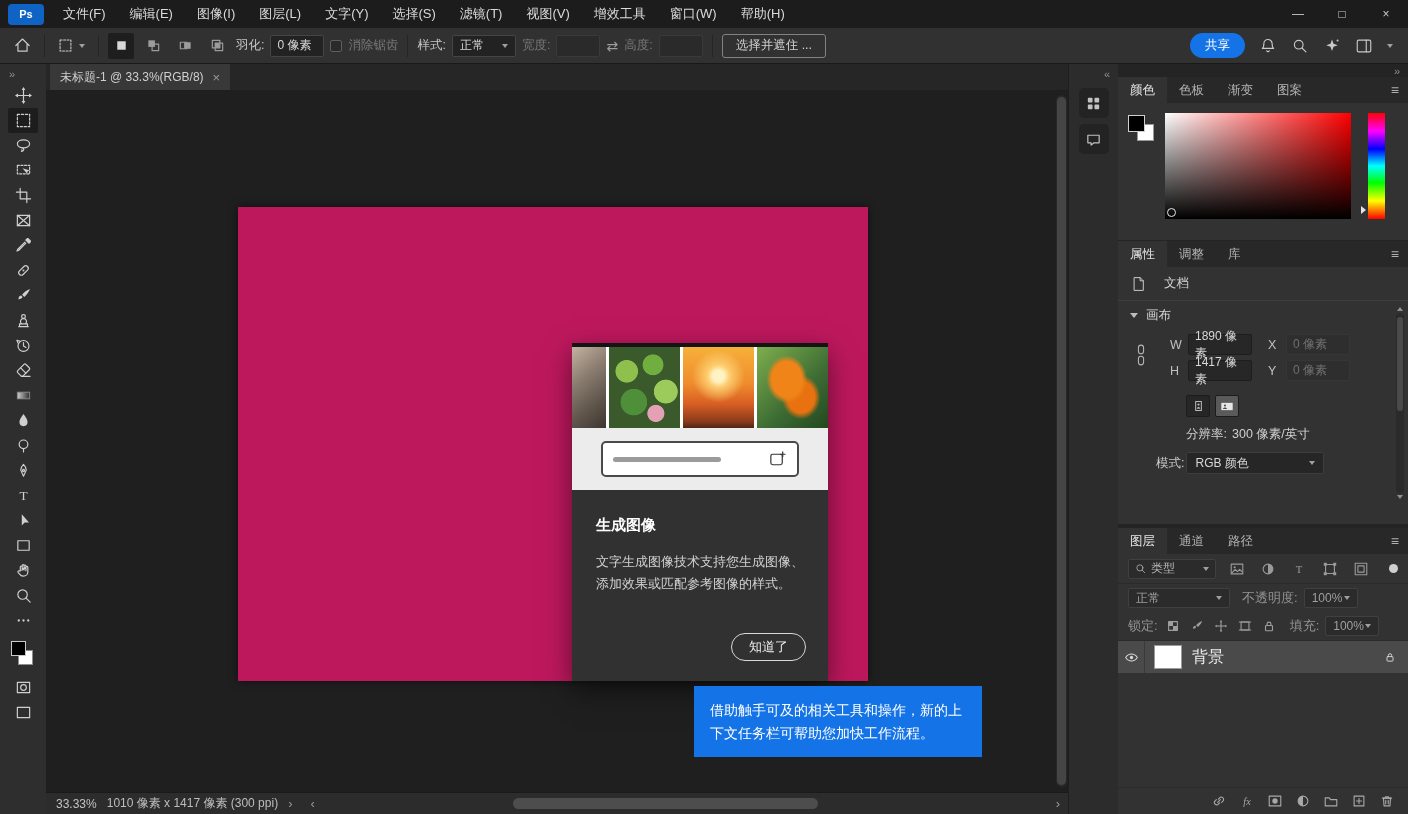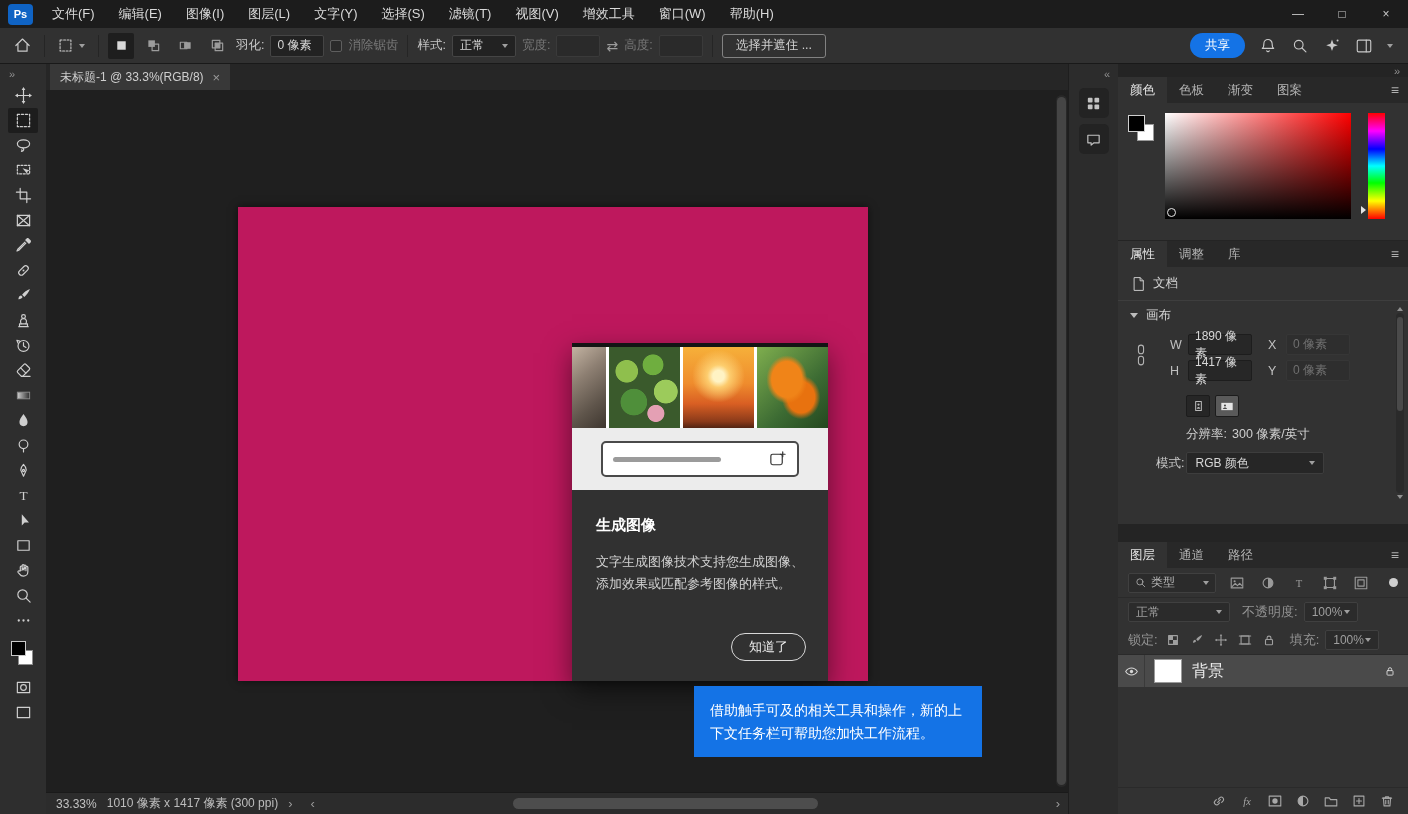--- a/index.html
+++ b/index.html
@@ -6,21 +6,21 @@
 html,body{width:1408px;height:814px}
 body{position:relative;overflow:hidden;background:#1e1e1e;color:#d6d6d6;
 font-family:"Liberation Sans","DejaVu Sans",sans-serif;font-size:13px}
 svg{display:block}
 .s{stroke:currentColor;fill:none;stroke-width:1.25;stroke-linecap:round;stroke-linejoin:round}
 .f{fill:currentColor;stroke:none}
 .icobtn{display:flex;align-items:center;justify-content:center}
 
 
 .menubar{position:absolute;left:0;top:0;width:100%;height:28px;background:#1c1c1c;display:flex;align-items:center;z-index:30}
-.ps-logo{width:25px;height:21px;margin:0 7px 0 8px;background:#0f63c4;border-radius:4px;color:#fff;font-weight:bold;font-size:11px;display:flex;align-items:center;justify-content:center}
+.ps-logo{width:36px;height:21px;margin:0 7px 0 8px;background:#0f63c4;border-radius:4px;color:#fff;font-weight:bold;font-size:11px;display:flex;align-items:center;justify-content:center}
 .menu-item{padding:0 12px;height:100%;display:flex;align-items:center;color:#dadada;font-size:13px}
 .win-controls{margin-left:auto;display:flex;height:100%}
 .win-btn{width:44px;height:100%;display:flex;align-items:center;justify-content:center;color:#c8c8c8;font-size:12px}
 
 
 .optionsbar{position:absolute;left:0;top:28px;width:100%;height:36px;background:#313131;border-bottom:1px solid #191919;display:flex;align-items:center;gap:6px;padding:0 9px;z-index:20}
 .ob-sep{width:1px;height:22px;background:#252525;margin:0 3px}
 .ob-label{font-size:12.5px;color:#c6c6c6;white-space:nowrap}
 .ob-label.dis{color:#787878}
 .ob-input{height:22px;background:#222;border:1px solid #454545;border-radius:2px;color:#d6d6d6;font-size:12px;padding:0 6px;width:54px;font-family:inherit}
@@ -88,40 +88,40 @@
 
 .minidock{position:absolute;left:1068px;top:64px;width:50px;bottom:0;background:#2c2c2c;border-left:1px solid #1e1e1e}
 .md-collapse{text-align:right;padding:4px 9px 2px 0;color:#8f8f8f;font-size:11px;letter-spacing:-1px}
 .md-btn{width:30px;height:30px;margin:6px auto 0;background:#232323;border-radius:5px;color:#c2c2c2}
 
 
 .paneldock{position:absolute;left:1118px;top:64px;right:0;bottom:0;background:#242424;display:flex;flex-direction:column}
 .dock-top{height:13px;display:flex;justify-content:flex-end;align-items:center;padding-right:9px;color:#8f8f8f;font-size:11px;letter-spacing:-1px}
 .panel{background:#323232;display:flex;flex-direction:column}
 .color-panel{height:163px;margin-bottom:1px}
-.props-panel{height:283px;margin-bottom:18px}
+.props-panel{height:283px;margin-bottom:4px}
 .layers-panel{flex:1}
 .ptabs{height:26px;background:#282828;display:flex;align-items:stretch}
 .ptab{padding:0 12px;display:flex;align-items:center;font-size:12.5px;color:#b5b5b5}
 .ptab.active{background:#323232;color:#e4e4e4}
 .pmenu{margin-left:auto;color:#b0b0b0;padding:0 9px;display:flex;align-items:center;font-size:14px}
 
 
 .color-content{flex:1;position:relative}
 .cc-swatches{position:absolute;left:10px;top:12px;width:34px;height:34px}
 .cc-swatches .b{position:absolute;left:9px;top:9px;width:17px;height:17px;background:#fff;border:1px solid #9a9a9a}
 .cc-swatches .a{position:absolute;left:0;top:0;width:17px;height:17px;background:#000;border:1px solid #cfcfcf}
 .cc-field{position:absolute;left:47px;top:10px;width:186px;height:106px;background:linear-gradient(to bottom,rgba(0,0,0,0),#000),linear-gradient(to right,#fff,#f00)}
 .cc-marker{position:absolute;left:2px;bottom:2px;width:9px;height:9px;border:1px solid #e8e8e8;border-radius:50%}
 .cc-hue{position:absolute;left:250px;top:10px;width:17px;height:106px;background:linear-gradient(to bottom,#f00,#f0f 17%,#00f 34%,#0ff 50%,#0f0 66%,#ff0 83%,#f00)}
 .hue-marker{position:absolute;left:-7px;bottom:5px;width:0;height:0;border-top:4px solid transparent;border-bottom:4px solid transparent;border-left:5px solid #e4e4e4}
 
 
 .props-content{flex:1;position:relative;font-size:12.5px}
-.pc-doc{height:34px;display:flex;align-items:center;gap:7px;padding:0 13px;border-bottom:1px solid #3e3e3e;color:#d4d4d4}
+.pc-doc{height:34px;display:flex;align-items:center;gap:18px;padding:0 13px;border-bottom:1px solid #3e3e3e;color:#d4d4d4}
 .pc-sect{height:28px;display:flex;align-items:center;gap:8px;padding:0 12px;color:#d6d6d6}
 .chev-down{width:0;height:0;border-left:4px solid transparent;border-right:4px solid transparent;border-top:5px solid #bdbdbd}
 .pc-dims{position:relative;padding:0 0 2px}
 .chain{position:absolute;left:17px;top:8px;color:#b5b5b5}
 .dim-row{display:flex;align-items:center;gap:6px;margin:5px 0 5px 52px}
 .dim-label{width:12px;color:#c0c0c0}
 .dim-input{width:64px;height:21px;background:#272727;border:1px solid #1d1d1d;border-radius:2px;display:flex;align-items:center;padding:0 6px;color:#d8d8d8;font-size:12px}
 .dim-input.dis{background:#2e2e2e;border-color:#363636;color:#6f6f6f}
 .dim-gap{margin-left:10px}
 .pc-orient{margin:7px 0 0 68px;display:flex;gap:5px}

